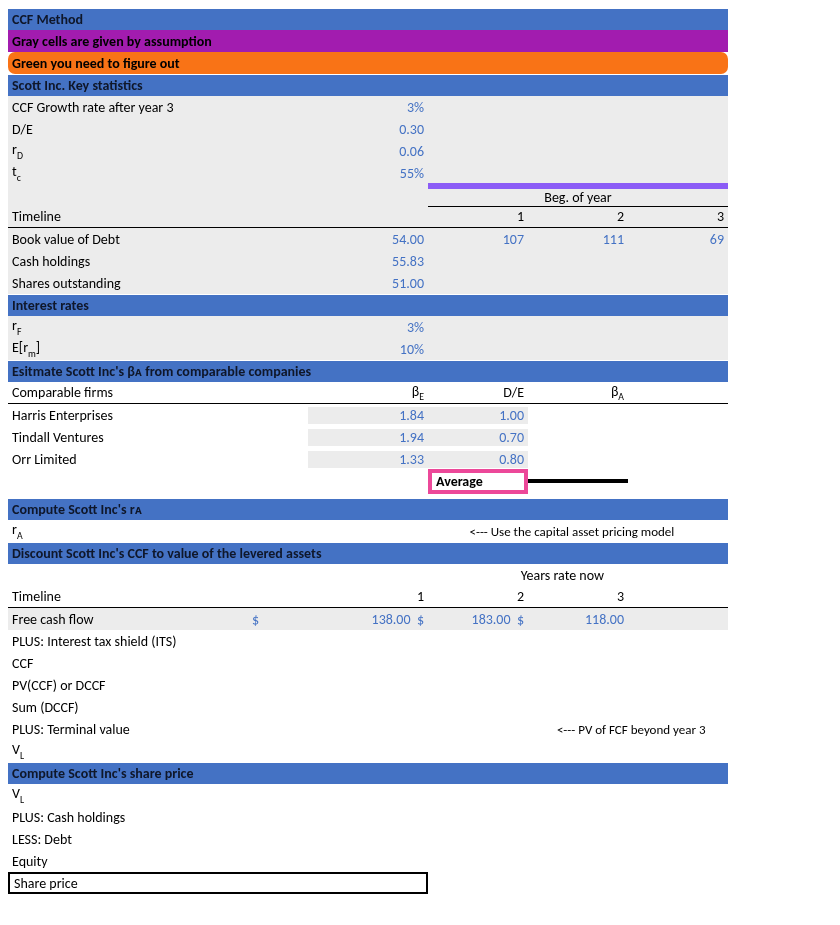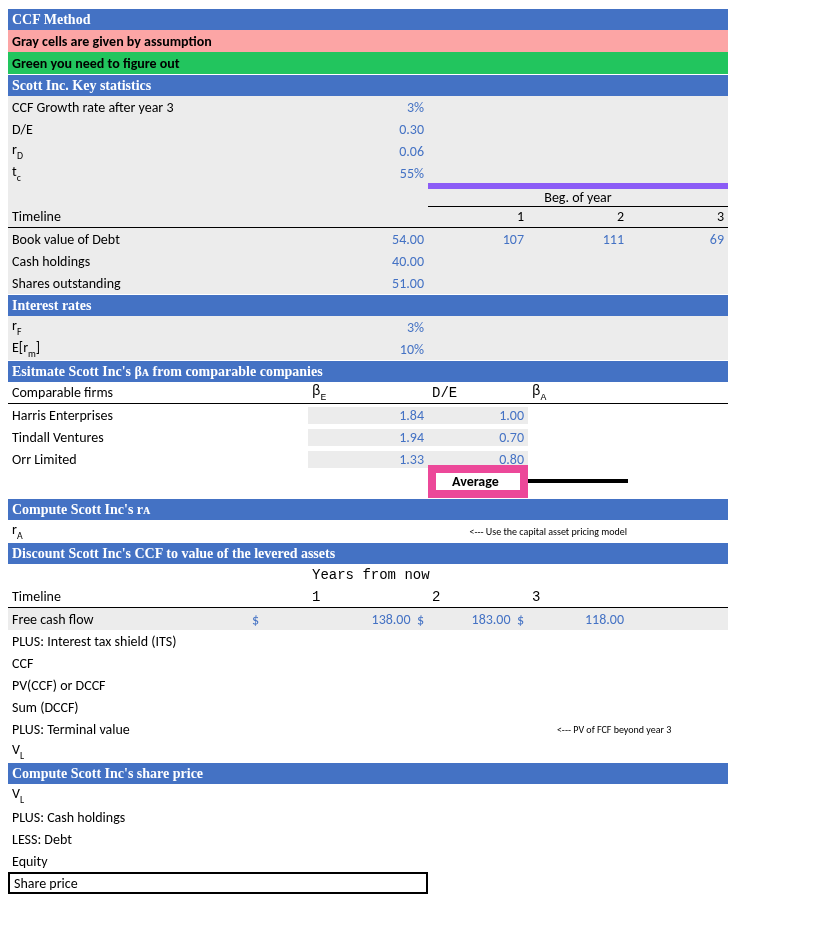--- a/index.html
+++ b/index.html
@@ -21,46 +21,45 @@
   }
   
   .c1 { width: 240px; }
   .c2 { width: 60px;  }
   .c3 { width: 120px; text-align: right; }
   .c4 { width: 100px; text-align: right; }
   .c5 { width: 100px; text-align: right; }
   .c6 { width: 100px; text-align: right; }
   .blue-band {
     background: #4472c4;
-    color: #ffffff;
+    color: #0f172a;
     font-weight: 600;
     border-top: 1px solid #fff;
-    font-family: Liberation Serif, serif;
-  }
-  .gray-band { background: #fca5a5; font-weight: 600; }
-  .green-band { background: #22c55e; font-weight: 600; }
+  }
+  .gray-band { background: #a21caf; font-weight: 600; }
+  .green-band { background: #f97316; font-weight: 600; border-radius: 7px; }
   .gray-bg { background: #ececec; }
   .green-bg { background: #e2efda; }
   .val-blue { color: #4472c4; }
-  .center { text-align: left; font-family: Liberation Mono, monospace; }
+  .center { text-align: right; }
   .left { text-align: left; }
   .border-bottom-b { border-bottom: 1px solid #000; }
   .beg-header {
     border-top: 6px solid #8b5cf6;
     border-bottom: 1px solid #000;
     text-align: center;
   }
   .sub { font-size: 0.7em; vertical-align: sub; position: relative; top: 1px; }
   .avg-box {
-    border: 8px solid #ec4899;
+    border: 4px solid #ec4899;
     font-weight: 700;
-    padding-left: 16px;
+    padding-left: 4px;
   }
   .thick-box { border: 2px solid #000; }
-  .annotation { font-size: 10px; }
+  .annotation { font-size: 13px; }
 </style>
 </head>
 <body>
 
 <div class="sheet">
 
   <div class="row blue-band">
     <div class="cell" style="width:720px">CCF Method</div>
   </div>
 
@@ -133,21 +132,21 @@
     <div class="cell c2"></div>
     <div class="cell c3 val-blue">54.00</div>
     <div class="cell c4 val-blue">107</div>
     <div class="cell c5 val-blue">111</div>
     <div class="cell c6 val-blue">69</div>
   </div>
 
   <div class="row gray-bg">
     <div class="cell c1">Cash holdings</div>
     <div class="cell c2"></div>
-    <div class="cell c3 val-blue">40.00</div>
+    <div class="cell c3 val-blue">55.83</div>
     <div class="cell c4"></div>
       <div class="cell c5"></div>
       <div class="cell c6"></div>
   </div>
 
   <div class="row gray-bg">
     <div class="cell c1">Shares outstanding</div>
     <div class="cell c2"></div>
     <div class="cell c3 val-blue">51.00</div>
     <div class="cell c4"></div>
@@ -238,21 +237,21 @@
     <div class="cell annotation left" style="width:300px">&lt;--- Use the capital asset pricing model</div>
   </div>
 
   <div class="row blue-band">
     <div class="cell" style="width:720px">Discount Scott Inc's CCF to value of the levered assets</div>
   </div>
 
   <div class="row">
     <div class="cell c1"></div>
     <div class="cell c2"></div>
-    <div class="cell center" style="width:300px">Years from now</div>
+    <div class="cell center" style="width:300px">Years rate now</div>
     <div class="cell c6"></div>
   </div>
 
   <div class="row border-bottom-b">
     <div class="cell c1">Timeline</div>
     <div class="cell c2"></div>
     <div class="cell c3 center">1</div>
     <div class="cell c4 center">2</div>
     <div class="cell c5 center">3</div>
     <div class="cell c6"></div>

